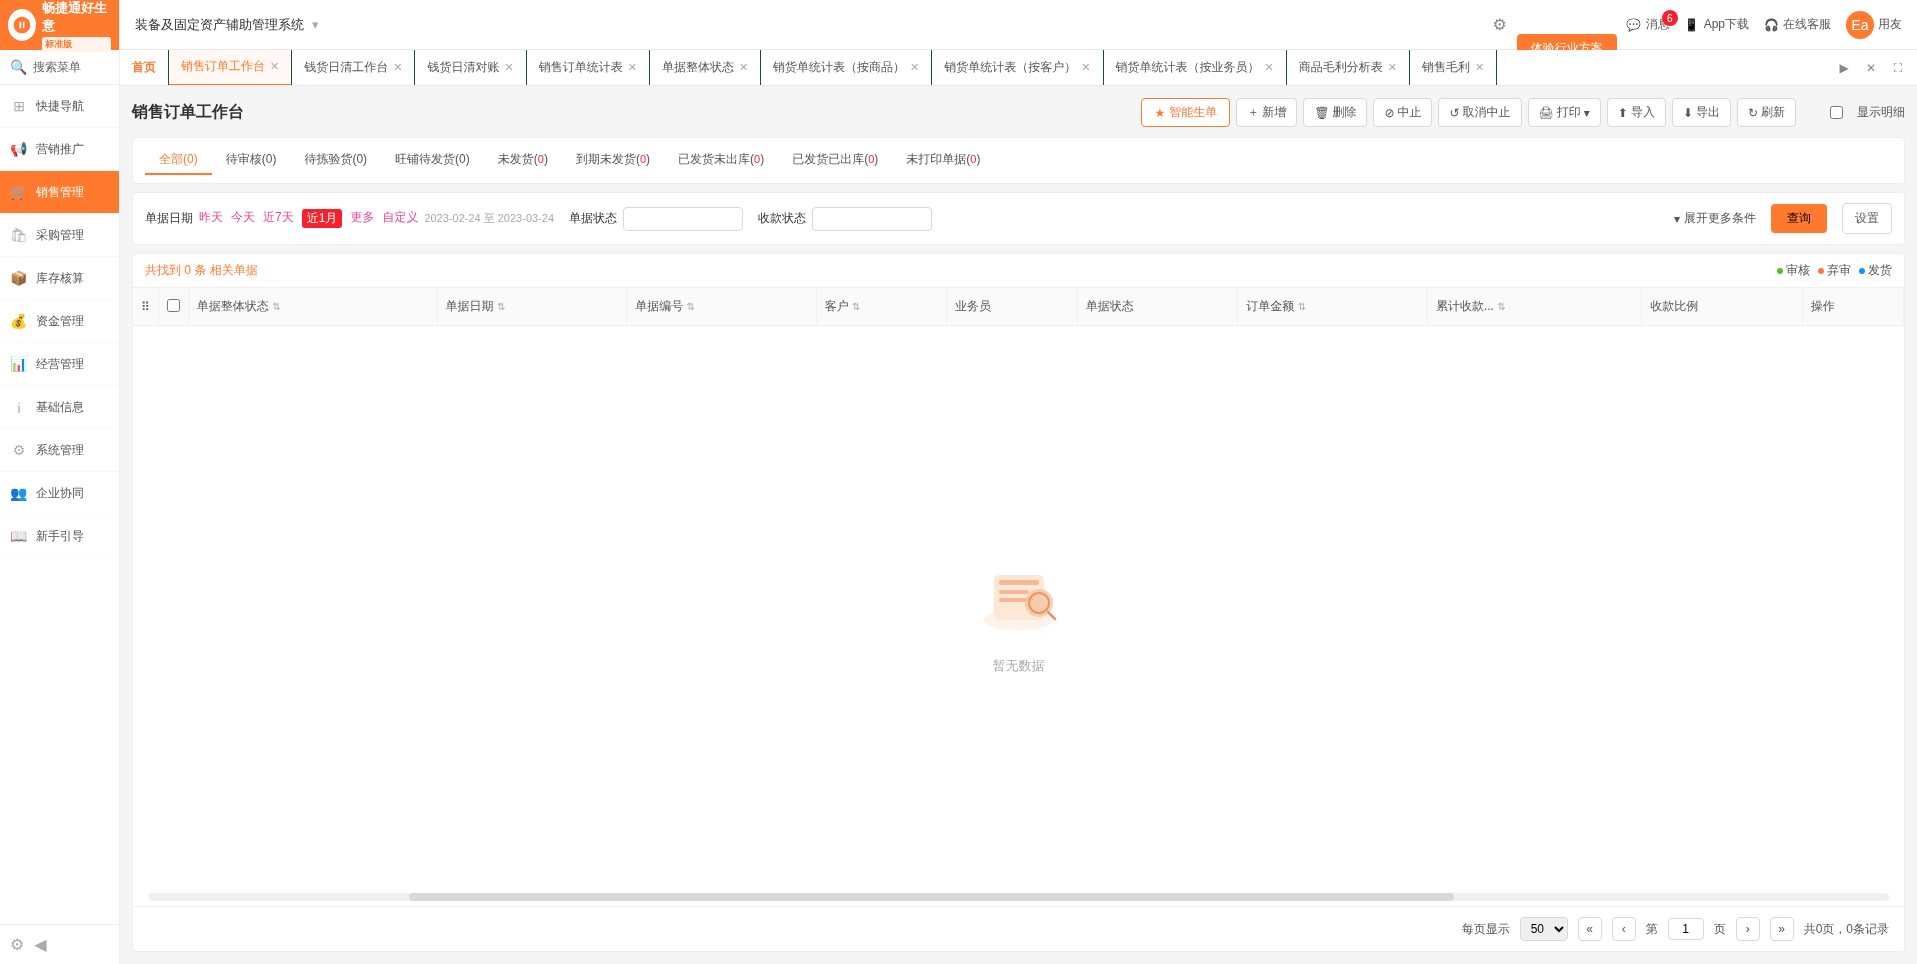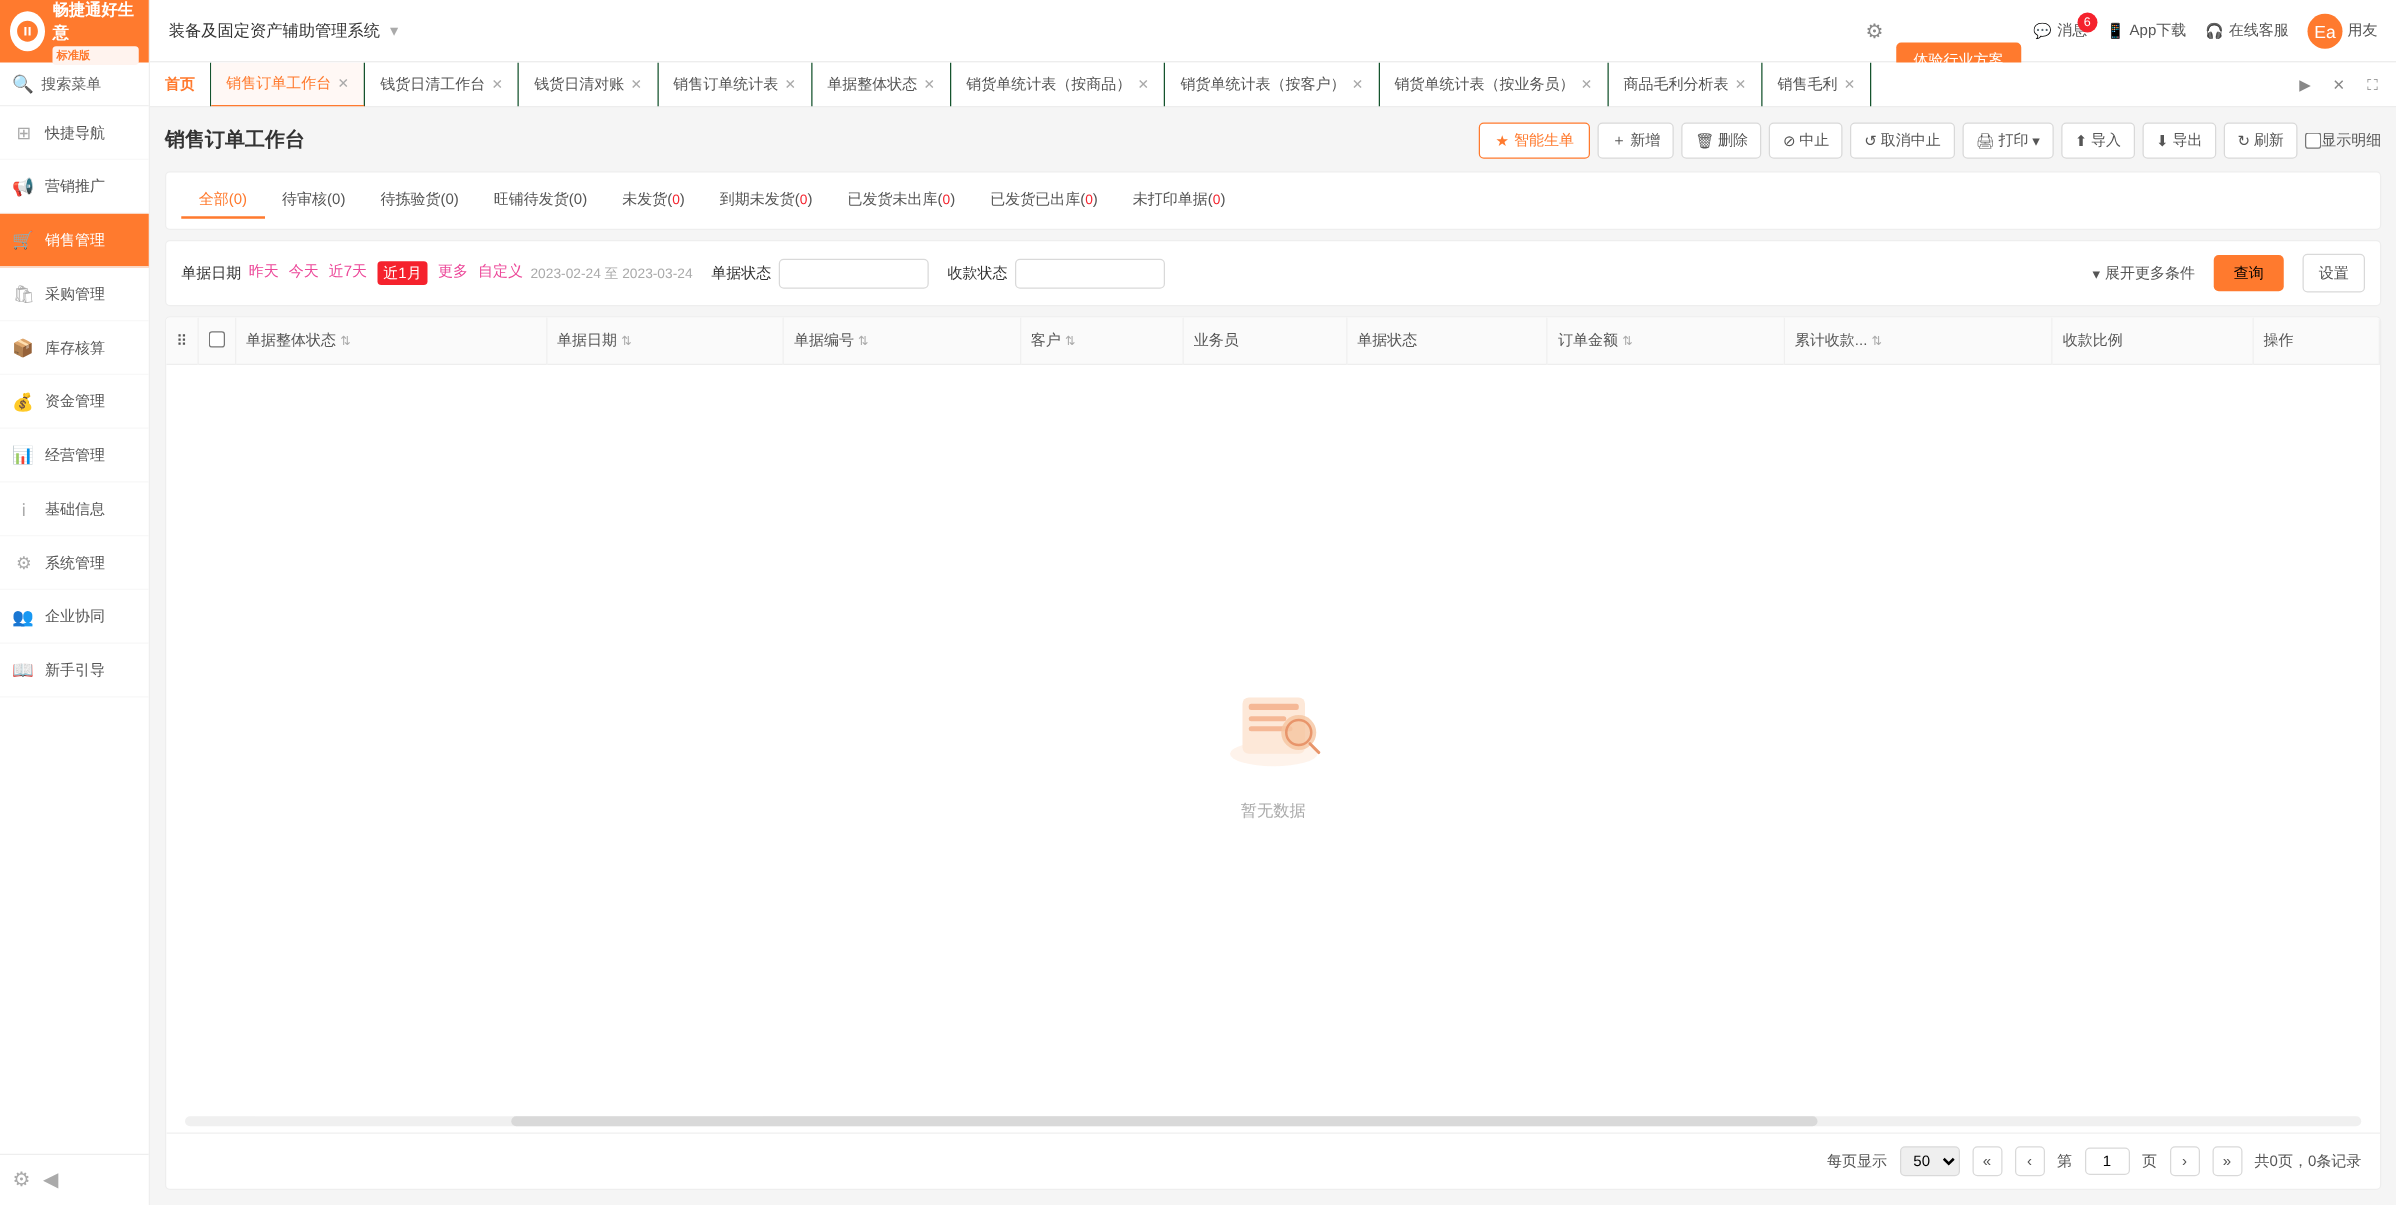--- a/index.html
+++ b/index.html
@@ -42,21 +42,21 @@
 
     
     .content { flex: 1; overflow: hidden; display: flex; flex-direction: column; padding: 12px; background: #f5f5f5; }
     .content-header { display: flex; align-items: center; justify-content: space-between; margin-bottom: 10px; }
     .page-title { font-size: 16px; font-weight: bold; color: #333; }
     .header-actions { display: flex; align-items: center; gap: 6px; }
     .btn-smart { background: #fff; border: 1px solid #ff7a2e; color: #ff7a2e; padding: 5px 12px; border-radius: 4px; cursor: pointer; font-size: 12px; display: flex; align-items: center; gap: 4px; }
     .btn-action { background: #fff; border: 1px solid #d9d9d9; color: #555; padding: 5px 10px; border-radius: 4px; cursor: pointer; font-size: 12px; display: flex; align-items: center; gap: 3px; }
     .btn-query { background: #ff7a2e; color: #000000; border: none; padding: 6px 16px; border-radius: 4px; cursor: pointer; font-size: 12px; }
     .btn-set { background: #fff; border: 1px solid #d9d9d9; color: #555; padding: 6px 12px; border-radius: 4px; cursor: pointer; font-size: 12px; }
-    .checkbox-label { display: flex; align-items: center; gap: 0; font-size: 12px; color: #555; }
+    .checkbox-label { display: flex; align-items: center; gap: 14px; font-size: 12px; color: #555; margin-left: 28px; }
 
     
     .filter-tabs { background: #fff; border-radius: 4px; padding: 8px 12px; margin-bottom: 8px; display: flex; align-items: center; gap: 0; border: 1px solid #eee; }
     .filter-tab { padding: 5px 14px; cursor: pointer; font-size: 12px; color: #555; border-bottom: 2px solid transparent; }
     .filter-tab.active { color: #ff7a2e; border-bottom: 2px solid #ff7a2e; }
     .filter-tab .count-badge { color: #f5222d; font-size: 11px; }
 
     
     .filter-row { background: #fff; border-radius: 4px; padding: 10px 12px; margin-bottom: 8px; border: 1px solid #eee; }
     .filter-line { display: flex; align-items: center; gap: 15px; flex-wrap: wrap; }
@@ -361,20 +361,42 @@
         <div class="expand-btn">
           <span>▾</span>
           <span>展开更多条件</span>
         </div>
         <button class="btn-query">查询</button>
         <button class="btn-set">设置</button>
       </div>
     </div>
 
     <div class="table-area">
+      <div class="table-info-row">
+        <div class="table-count">
+          <span>共找到</span>
+          <span style="color:#ff7a2e;">0</span>
+          <span>条</span>
+          <span>相关单据</span>
+        </div>
+        <div class="table-top-actions">
+          <div class="tbl-action-btn">
+            <span class="dot"></span>
+            <span>审核</span>
+          </div>
+          <div class="tbl-action-btn">
+            <span class="dot dot-orange"></span>
+            <span>弃审</span>
+          </div>
+          <div class="tbl-action-btn">
+            <span class="dot dot-blue"></span>
+            <span>发货</span>
+          </div>
+        </div>
+      </div>
 
       <table>
         <thead>
           <tr>
             <th class="th-drag">⠿</th>
             <th class="th-checkbox">
               <input type="checkbox" style="">
             </th>
             <th>
               <span>单据整体状态</span>

